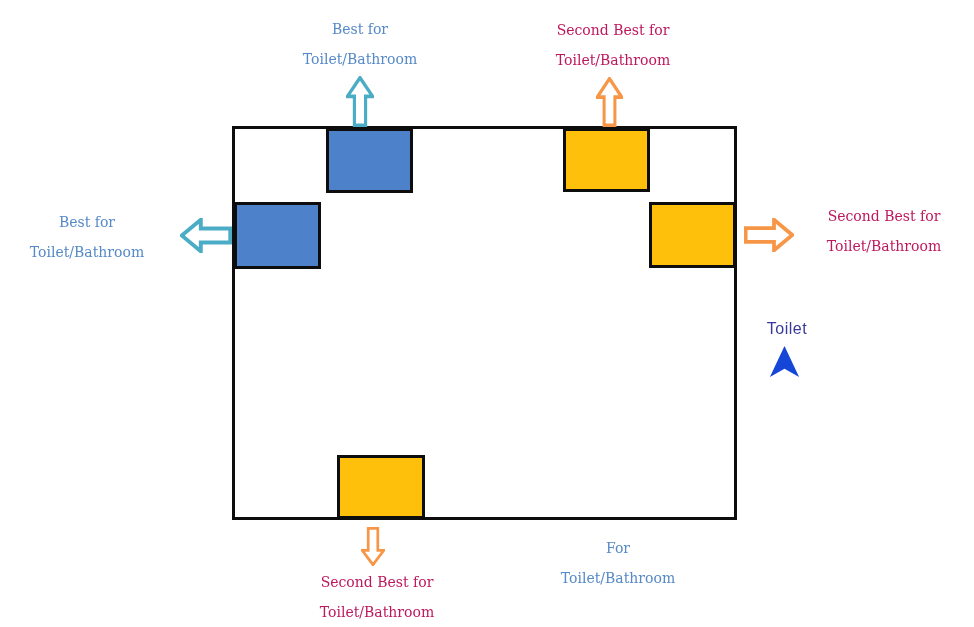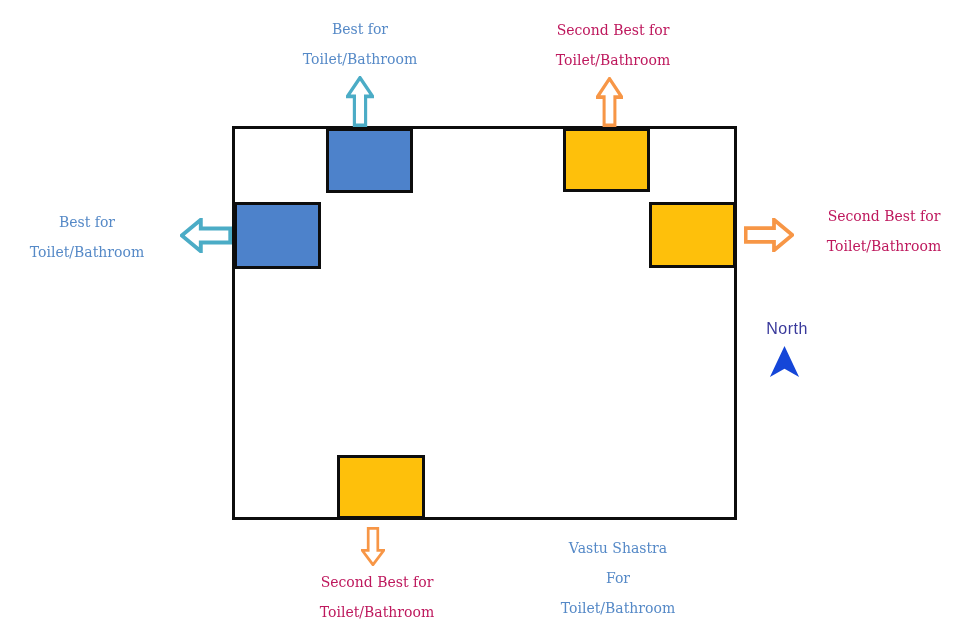--- a/index.html
+++ b/index.html
@@ -91,24 +91,23 @@
   <div class="label label-gold" style="left:884px;top:201px;">
     <div>Second Best for</div>
     <div>Toilet/Bathroom</div>
   </div>
 
   <div class="label label-gold" style="left:377px;top:567px;">
     <div>Second Best for</div>
     <div>Toilet/Bathroom</div>
   </div>
 
-  <div class="north-text" style="left:787px;top:320px;">North</div>
+  <div class="north-text" style="left:787px;top:320px;">Toilet</div>
   <svg class="arrow" style="left:769px;top:345px;" width="31" height="33" viewBox="0 0 34 36" preserveAspectRatio="none">
     <path d="M17 1 L33 35 L17 26 L1 35 Z" fill="#1546d8"></path>
   </svg>
 
   <div class="label label-blue" style="left:618px;top:533px;">
-    <div>Vastu Shastra</div>
     <div>For</div>
     <div>Toilet/Bathroom</div>
   </div>
 
 </div>
 
 </body></html>

